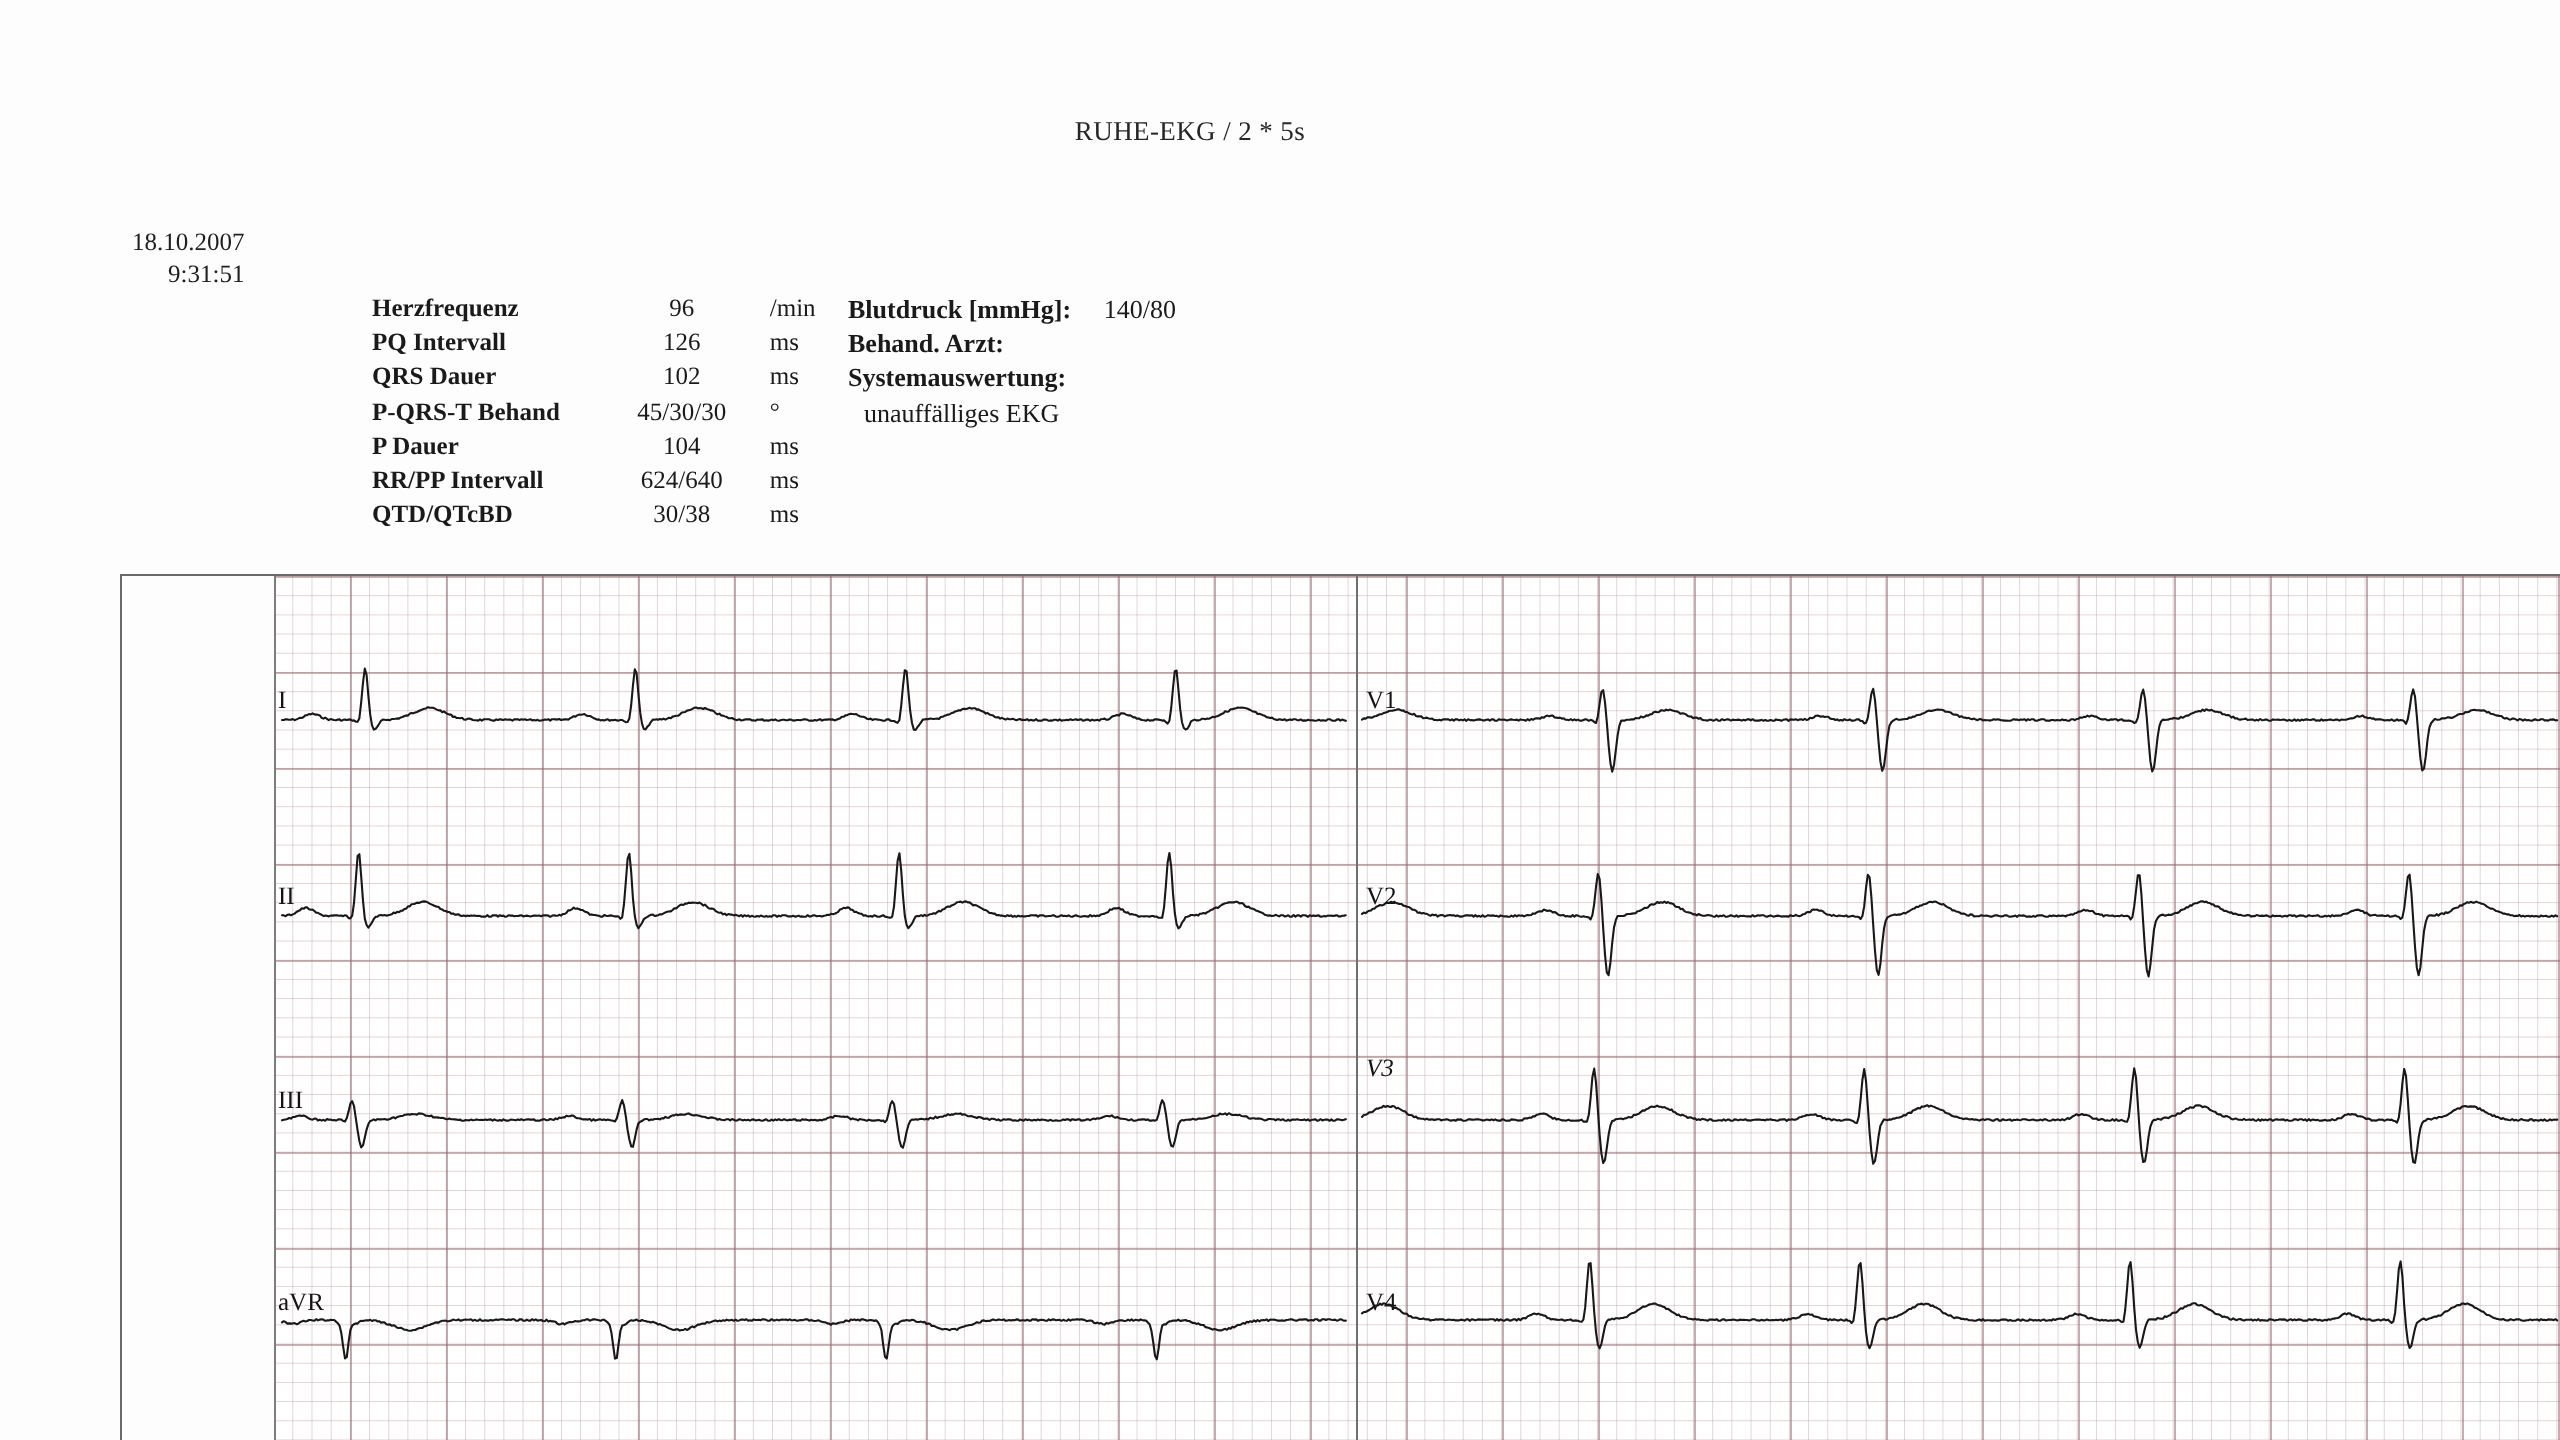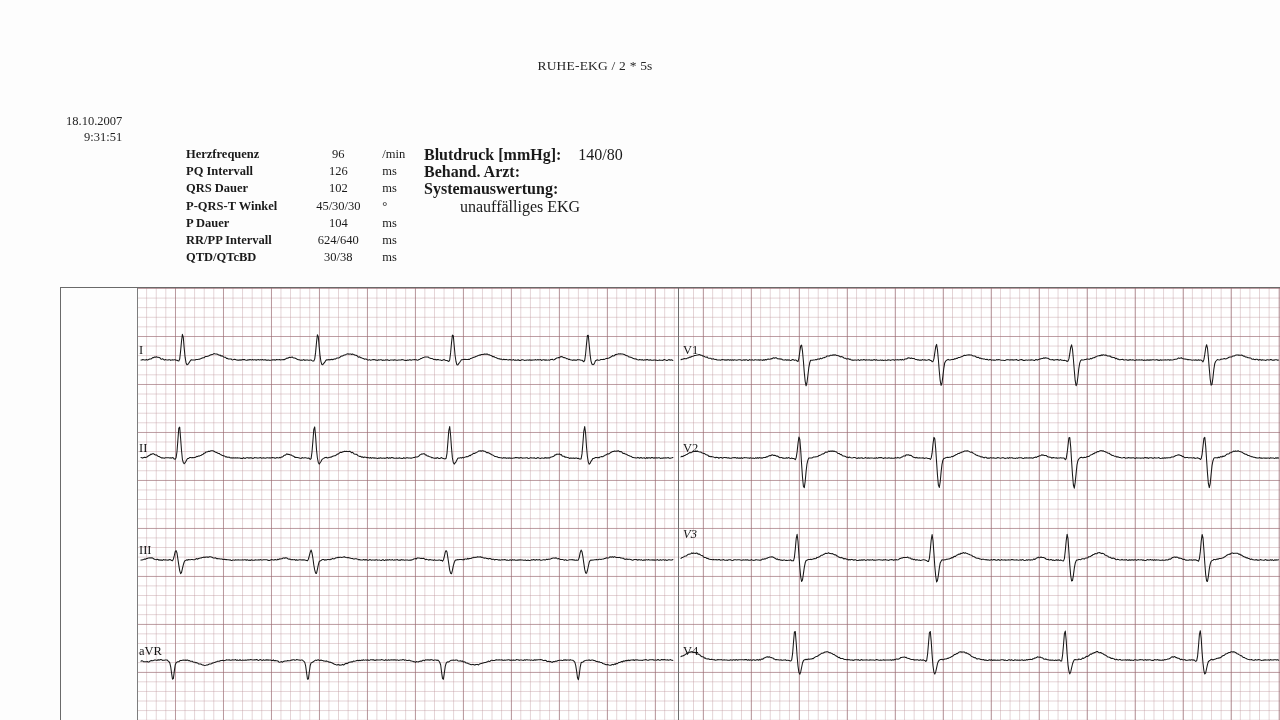--- a/index.html
+++ b/index.html
@@ -74,37 +74,36 @@
   }
   .measures td.unit {
     text-align: left;
     padding-left: 1px;
   }
 
   .rightinfo {
     position: absolute;
     left: 424px;
     top: 146px;
-    font-size: 16px;
+    font-size: 13px;
     line-height: 17.2px;
   }
   .rightinfo .row {
     white-space: nowrap;
   }
   .rightinfo .k {
     font-weight: bold;
   }
   .rightinfo .v {
     font-weight: normal;
     padding-left: 13px;
   }
   .rightinfo .interp {
     padding-left: 8px;
     font-weight: normal;
-    margin-left: 28px;
   }
 
   
   .ecg {
     position: absolute;
     left: 60px;
     top: 287px;
     width: 1220px;
     height: 433px;
     border-top: 1.6px solid #6a6a6a;
@@ -199,21 +198,21 @@
         <td class="label">PQ Intervall</td>
         <td class="value">126</td>
         <td class="unit">ms</td>
       </tr>
       <tr>
         <td class="label">QRS Dauer</td>
         <td class="value">102</td>
         <td class="unit">ms</td>
       </tr>
       <tr>
-        <td class="label">P-QRS-T Winkel</td>
+        <td class="label">P-QRS-T Behand</td>
         <td class="value">45/30/30</td>
         <td class="unit">°</td>
       </tr>
       <tr>
         <td class="label">P Dauer</td>
         <td class="value">104</td>
         <td class="unit">ms</td>
       </tr>
       <tr>
         <td class="label">RR/PP Intervall</td>

